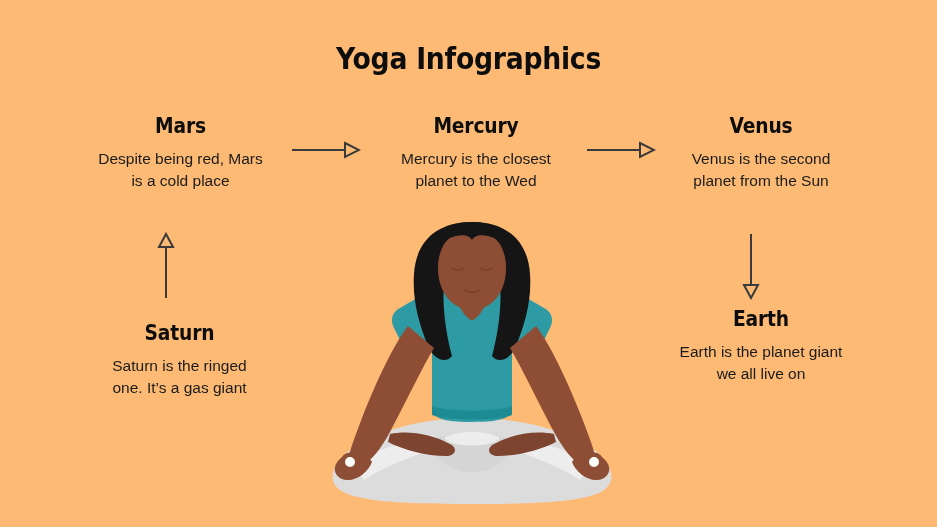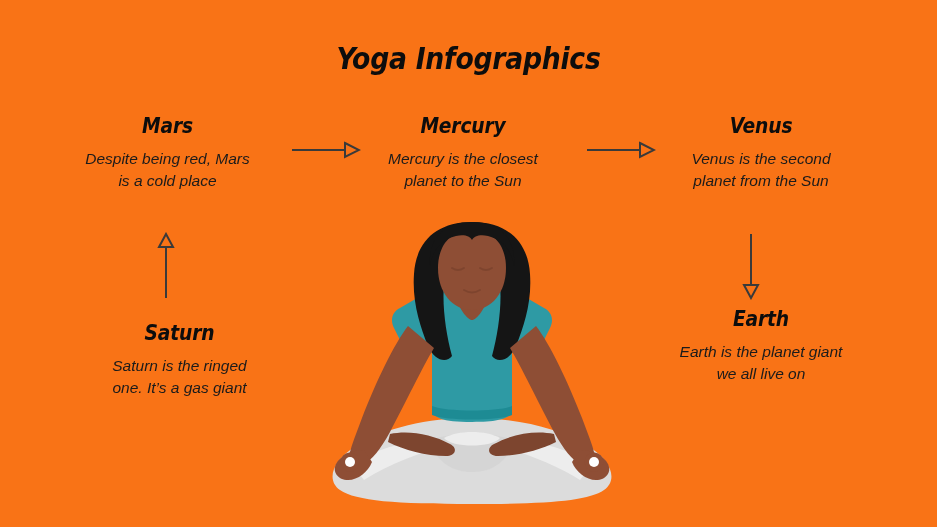--- a/index.html
+++ b/index.html
@@ -12,22 +12,21 @@
     height: 527px;
     position: relative;
     overflow: hidden;
     font-family: "Liberation Sans", sans-serif;
     color: #111111;
   }
 
   #slide {
     position: absolute;
     inset: 0;
-    background: #f97316;
-    font-style: italic;
+    background: #fdba74;
   }
 
   
   #title {
     position: absolute;
     top: 40px;
     left: 0;
     width: 937px;
     text-align: center;
     font-family: "DejaVu Sans", sans-serif;
@@ -54,22 +53,22 @@
     letter-spacing: -0.2px;
   }
   .planet-desc {
     font-family: "Liberation Sans", sans-serif;
     font-size: 15.5px;
     line-height: 21.5px;
     color: #1b1b1b;
     margin: 0;
   }
 
-  #block-mars    { left: 85px;  top: 113px; width: 165px; }
-  #block-mercury { left: 370px; top: 113px; width: 186px; }
+  #block-mars    { left: 98px;  top: 113px; width: 165px; }
+  #block-mercury { left: 383px; top: 113px; width: 186px; }
   #block-venus   { left: 675px; top: 113px; width: 172px; }
   #block-saturn  { left: 97px;  top: 320px; width: 165px; }
   #block-earth   { left: 675px; top: 306px; width: 172px; }
 
   
   .arrow {
     position: absolute;
   }
   #arrow-mars-mercury   { left: 291px; top: 139px; }
   #arrow-mercury-venus  { left: 586px; top: 139px; }
@@ -92,21 +91,21 @@
 
   <div id="title">Yoga Infographics</div>
 
   <div class="planet-block" id="block-mars">
     <div class="planet-heading">Mars</div>
     <div class="planet-desc">Despite being red, Mars is a cold place</div>
   </div>
 
   <div class="planet-block" id="block-mercury">
     <div class="planet-heading">Mercury</div>
-    <div class="planet-desc">Mercury is the closest planet to the Sun</div>
+    <div class="planet-desc">Mercury is the closest planet to the Wed</div>
   </div>
 
   <div class="planet-block" id="block-venus">
     <div class="planet-heading">Venus</div>
     <div class="planet-desc">Venus is the second planet from the Sun</div>
   </div>
 
   <div class="planet-block" id="block-saturn">
     <div class="planet-heading">Saturn</div>
     <div class="planet-desc">Saturn is the ringed one. It’s a gas giant</div>

